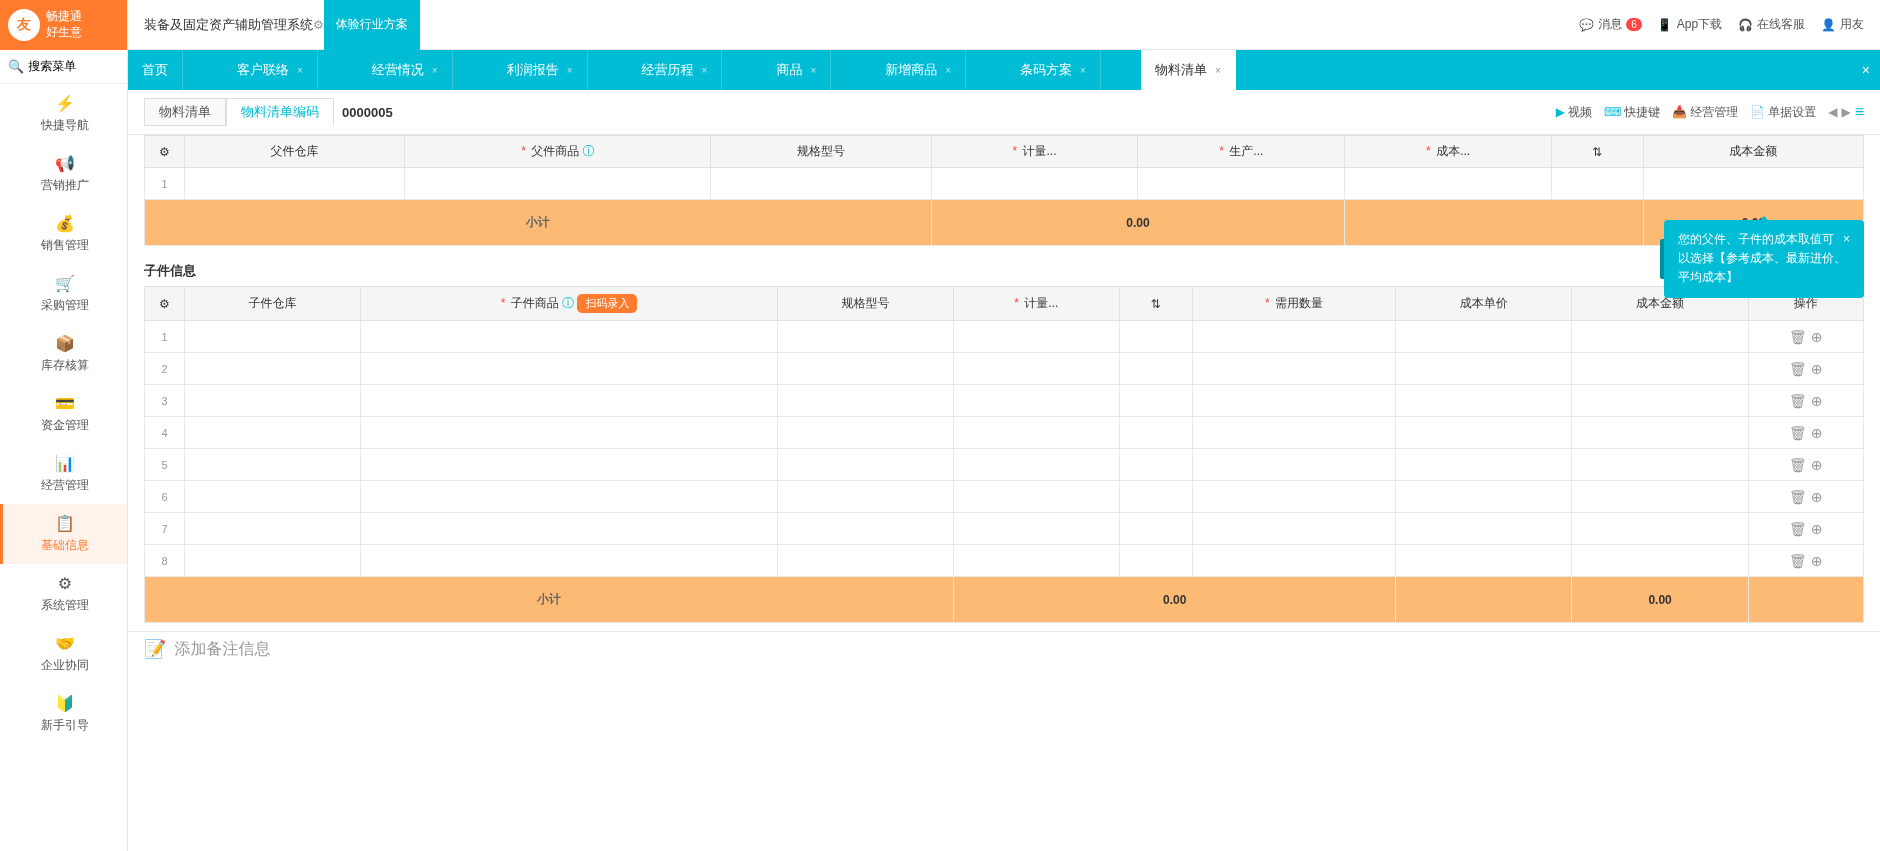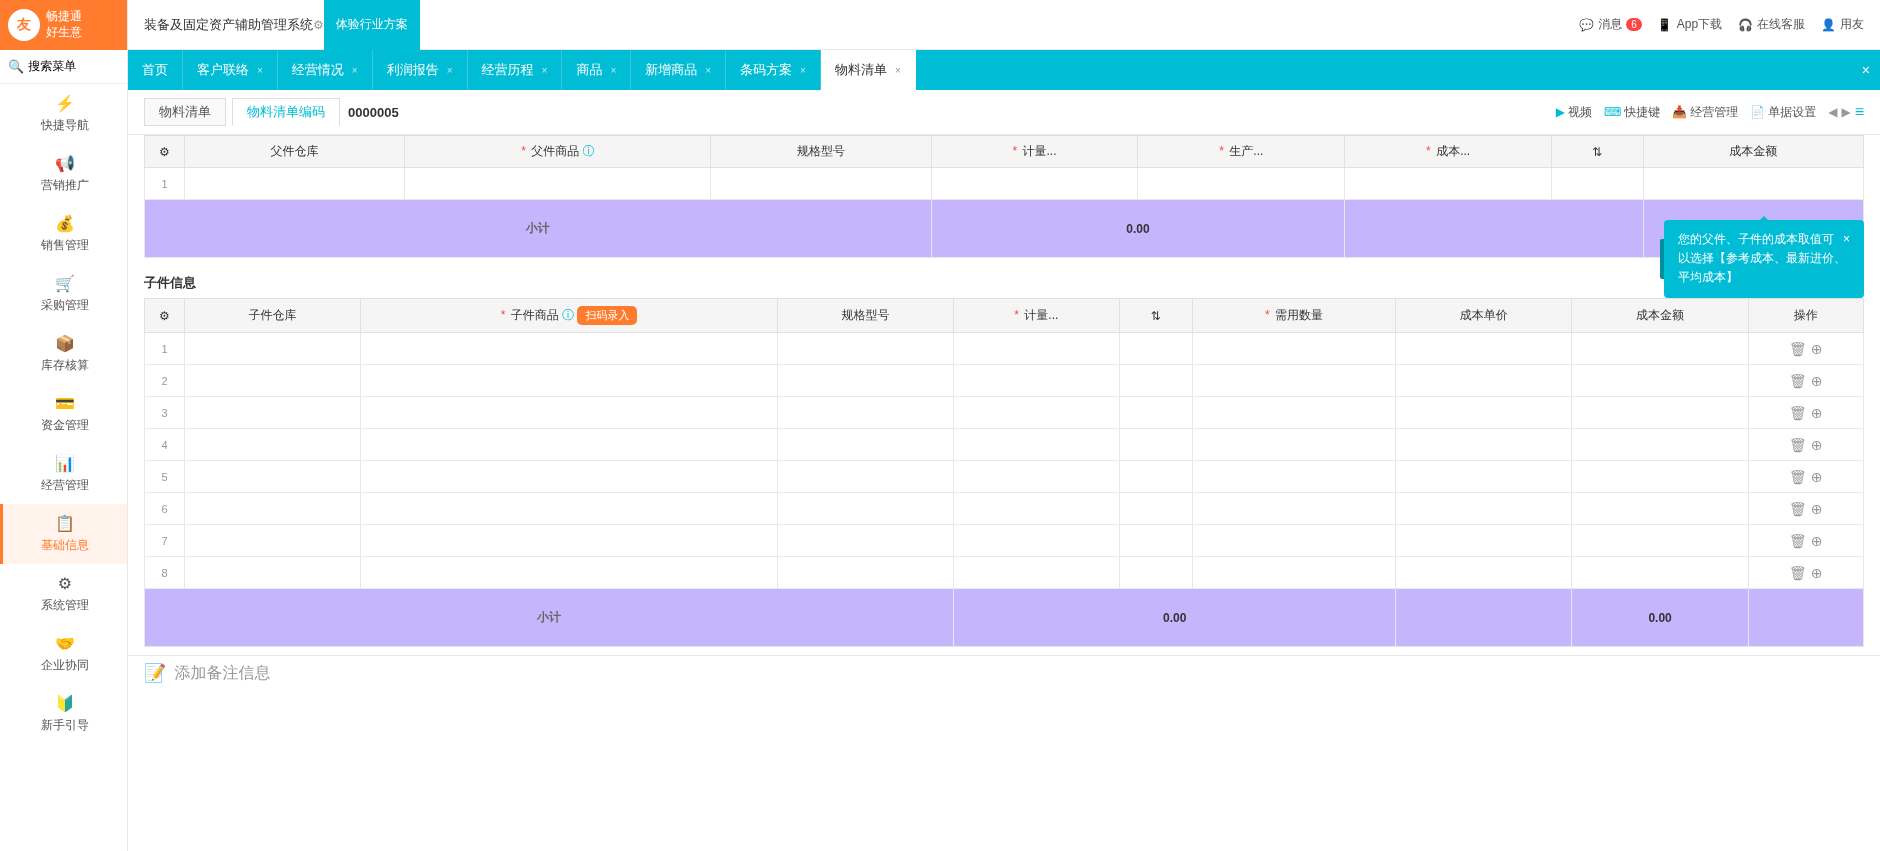--- a/index.html
+++ b/index.html
@@ -82,20 +82,21 @@
       border-radius: 10px; padding: 1px 5px; font-size: 10px;
     }
 
     
     .nav-tabs {
       background: #00bcd4;
       display: flex; align-items: center;
       height: 40px;
       flex-shrink: 0;
       overflow-x: auto;
+      gap: 40px;
     }
     .nav-tab {
       padding: 0 14px;
       height: 100%;
       display: flex; align-items: center;
       color: #fff;
       cursor: pointer;
       white-space: nowrap;
       font-size: 13px;
       gap: 4px;
@@ -134,21 +135,20 @@
       font-size: 13px;
       color: #555;
       border: 1px solid #ddd;
       background: #f9f9f9;
     }
     .sub-tab.active {
       background: #fff;
       color: #00bcd4;
       border-bottom-color: #fff;
       font-weight: 500;
-      margin-left: 6px;
     }
     .sub-tab-code { font-size: 13px; color: #333; margin-left: 8px; font-weight: bold; }
 
     
     .page-toolbar {
       display: flex; align-items: center;
       padding: 6px 16px;
       gap: 12px;
       border-bottom: 1px solid #e8e8e8;
       background: #fff;
@@ -185,23 +185,23 @@
     .data-table th .required { color: #f44; margin-right: 2px; }
     .data-table td {
       border: 1px solid #e8e8e8;
       padding: 0;
       height: 32px;
       text-align: center;
       color: #333;
     }
     .data-table td.row-num { width: 40px; color: #999; font-size: 11px; }
     .data-table tr.subtotal td {
-      background: #c4b5fd;
+      background: #fdba74;
       font-weight: bold;
-      padding: 20px 8px;
+      padding: 14px 8px;
     }
     .subtotal-label { color: #666; }
     .subtotal-value { color: #333; }
 
     
     .scan-btn {
       background: #ff7b2e;
       color: #fff;
       border: none;
       padding: 2px 8px;

